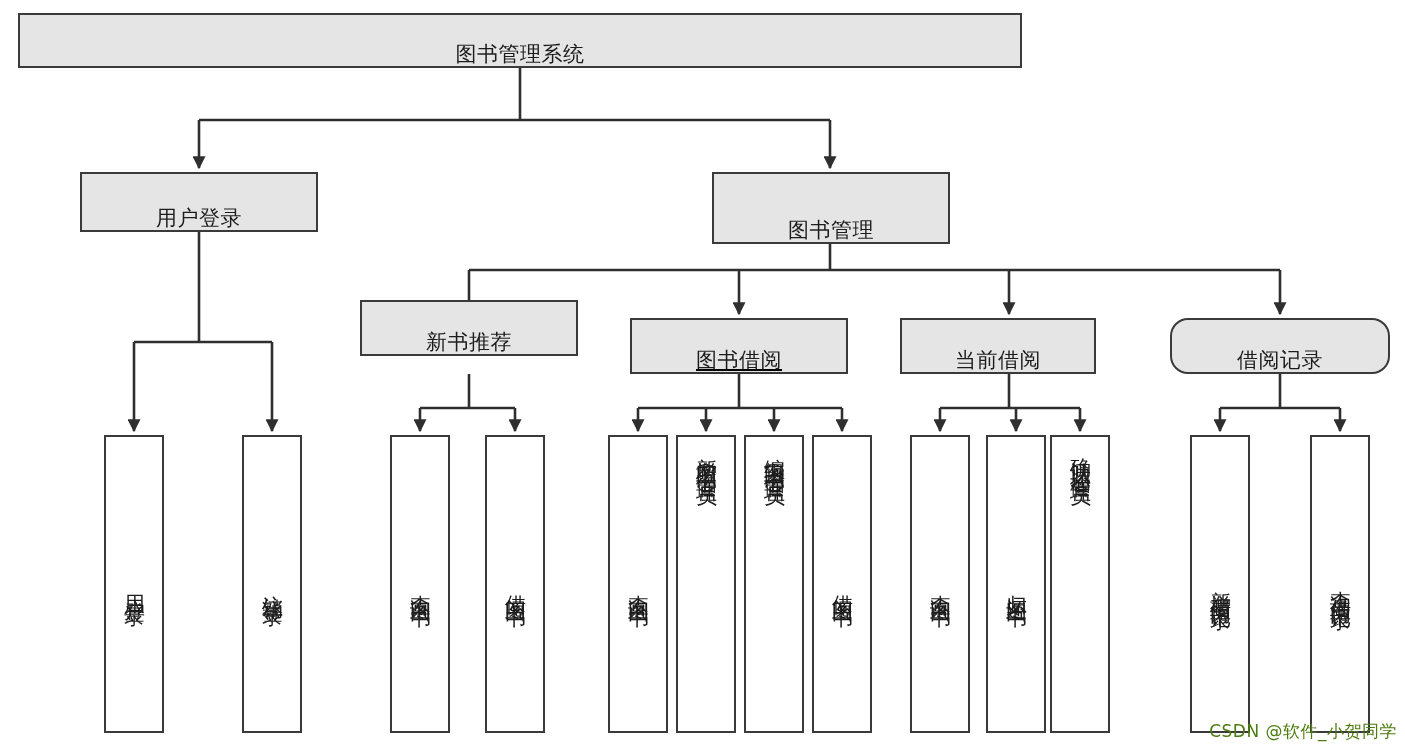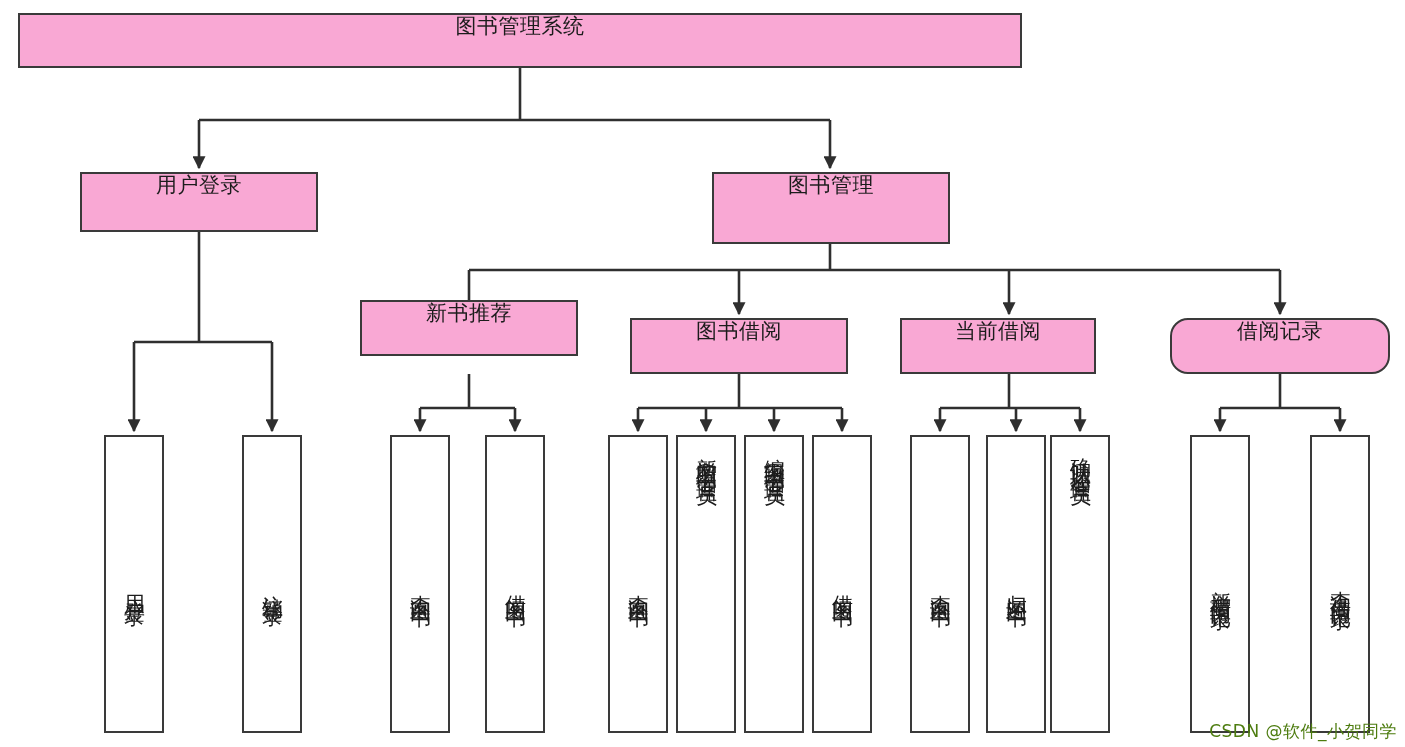--- a/index.html
+++ b/index.html
@@ -20,24 +20,24 @@
   #diagram-svg {
     position: absolute;
     left: 0;
     top: 0;
     width: 1405px;
     height: 747px;
   }
   .node-box {
     position: absolute;
     box-sizing: border-box;
-    background: #f9a8d4;
+    background: #e5e5e5;
     border: 2.5px solid #3a3a3a;
     display: flex;
-    align-items: flex-start;
+    align-items: flex-end;
     justify-content: center;
     overflow: hidden;
   }
   .node-label-h {
     font-size: 21px;
     color: #1c1c1c;
     line-height: 1.1;
     letter-spacing: 0.5px;
     white-space: nowrap;
   }
@@ -136,21 +136,21 @@
   <div class="node-box" style="left:80px; top:172px; width:238px; height:60px;">
     <span class="node-label-h">用户登录</span>
   </div>
   <div class="node-box" style="left:712px; top:172px; width:238px; height:72px;">
     <span class="node-label-h">图书管理</span>
   </div>
 
   <div class="node-box" style="left:360px; top:300px; width:218px; height:56px;font-family:Liberation Serif, serif;">
     <span class="node-label-h">新书推荐</span>
   </div>
-  <div class="node-box" style="left:630px; top:318px; width:218px; height:56px;">
+  <div class="node-box" style="left:630px; top:318px; width:218px; height:56px;text-decoration:underline;">
     <span class="node-label-h">图书借阅</span>
   </div>
   <div class="node-box" style="left:900px; top:318px; width:196px; height:56px;">
     <span class="node-label-h">当前借阅</span>
   </div>
   <div class="node-box" style="left:1170px; top:318px; width:220px; height:56px;border-radius:18px;">
     <span class="node-label-h">借阅记录</span>
   </div>
 
   <div class="leaf-box center-v" style="left:104px; top:435px; width:60px; height:298px;">

